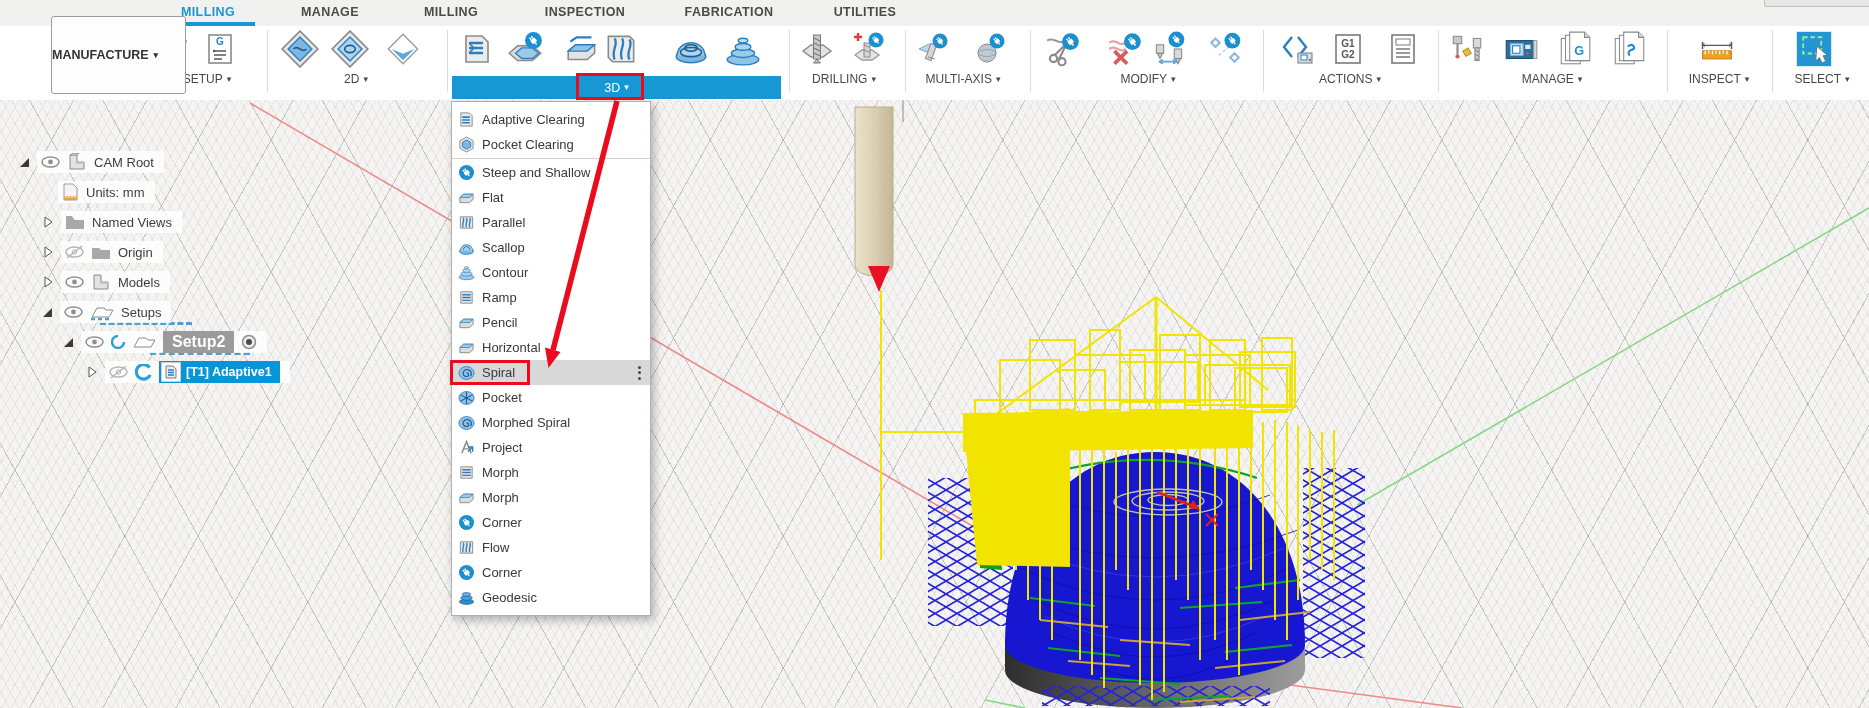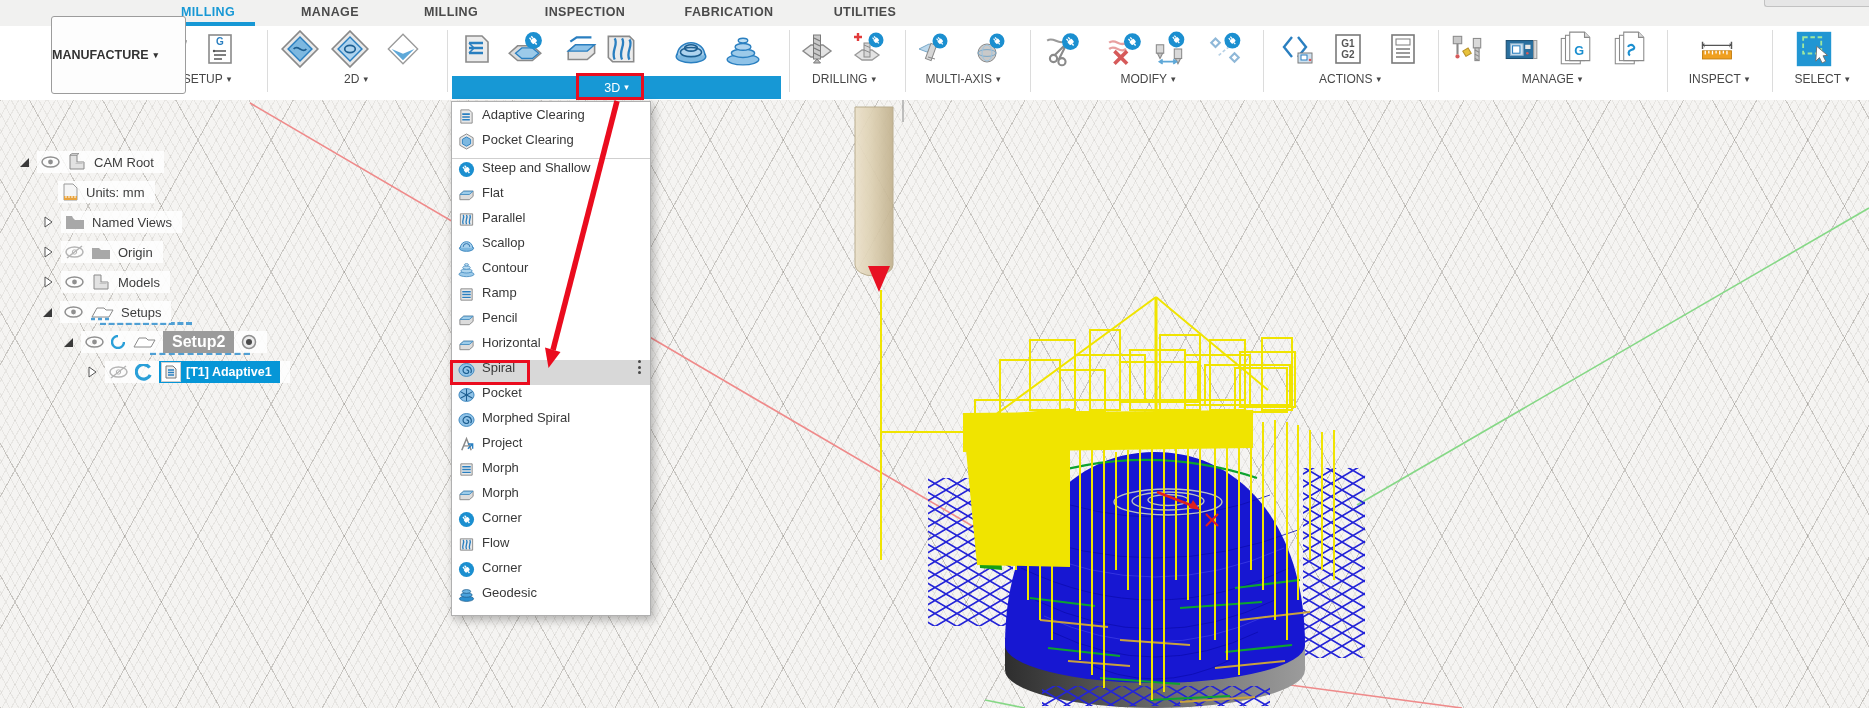--- a/index.html
+++ b/index.html
@@ -42,21 +42,21 @@
   .brow .bg{display:flex;align-items:center;height:22px;background:rgba(255,255,255,.82);padding:0 10px 0 4px;gap:7px;}
   .exp-open{width:0;height:0;border-bottom:9px solid #3a3a3a;border-left:9px solid transparent;margin-right:8px;}
   .exp-closed{margin-right:8px;display:flex;}
   .setup2-badge{background:#9b9b9b;color:#fff;font-weight:700;font-size:16px;padding:2px 9px;}
   .op-selected{display:flex;align-items:center;gap:5px;background:#0696d7;color:#fff;font-weight:700;font-size:12.5px;height:22px;padding:0 8px 0 2px;}
   .op-chip{width:18px;height:18px;background:#fff;border:1px solid #cfcfcf;display:flex;align-items:center;justify-content:center;}
   .dashes{position:absolute;height:0;border-bottom:3px dashed #4f9fd4;z-index:29;}
   
   .menu{position:absolute;left:451px;top:101px;width:200px;background:#fff;border:1px solid #b0b0b0;
     box-shadow:3px 4px 9px rgba(0,0,0,.28);z-index:40;box-sizing:border-box;padding:5px 0 5px 0;}
-  .mi{position:relative;display:flex;height:25px;padding-left:5px;gap:7px;font-size:13px;color:#383838;cursor:default;}
+  .mi{position:relative;display:flex;align-items:center;height:25px;padding-left:5px;gap:7px;font-size:13px;color:#383838;cursor:default;}
   .mi.hl{background:#d8d8d8;}
   .mi.annotated::before{content:"";position:absolute;left:-2px;top:0;width:74px;height:19px;border:3px solid #ea0c1e;z-index:3;}
   .mi-icon{width:18px;height:18px;display:flex;align-items:center;justify-content:center;flex:0 0 18px;}
   .mi-dots{display:none;margin-left:auto;margin-right:9px;flex-direction:column;gap:2.5px;}
   .mi-dots i{width:3px;height:3px;border-radius:50%;background:#474747;display:block;}
   .menu-sep{height:1px;background:#cfcfcf;margin:1px 0;}
   
   .redbox-3d{position:absolute;left:576px;top:73px;width:68px;height:27px;border:3px solid #ea0c1e;z-index:85;box-sizing:border-box;}
   .arrow-overlay{position:absolute;left:0;top:0;z-index:80;pointer-events:none;}
 </style>

